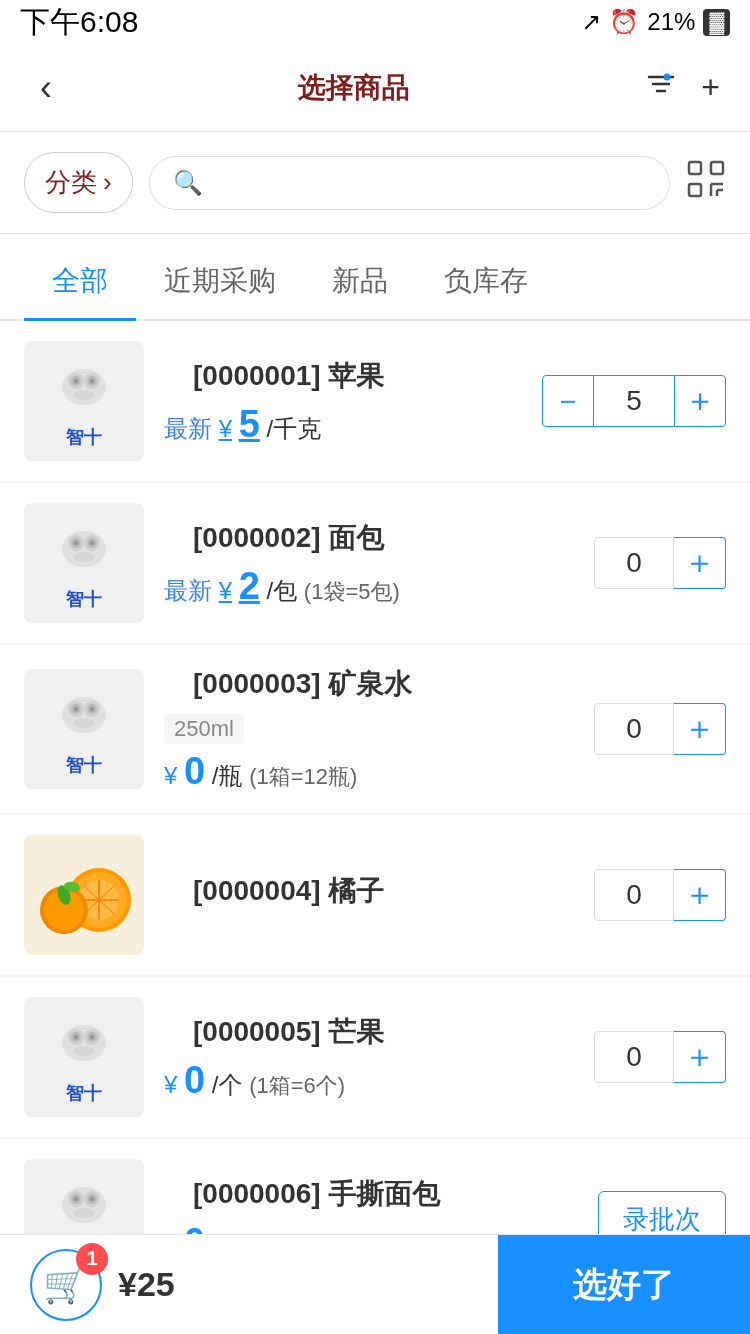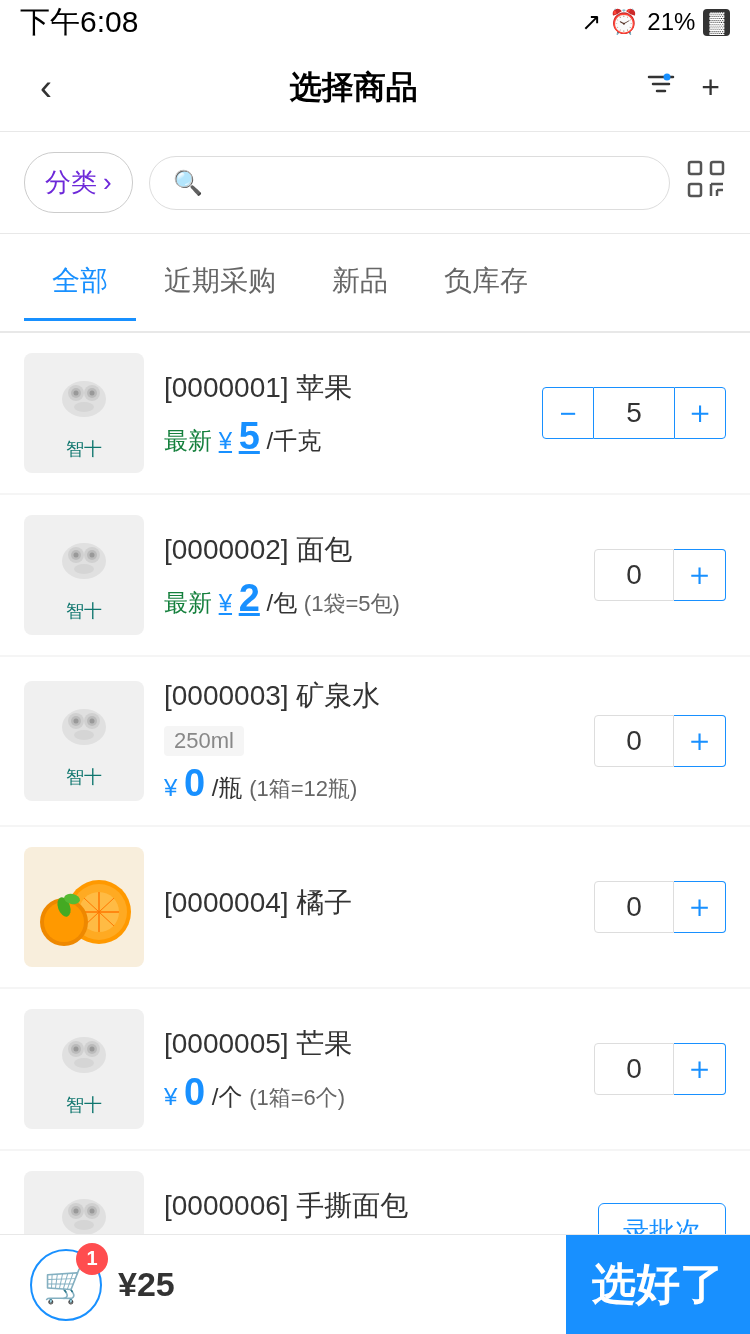--- a/index.html
+++ b/index.html
@@ -40,23 +40,23 @@
       padding: 0 30px;
       border-bottom: 1px solid #e8e8e8;
     }
     .nav-back {
       font-size: 36px;
       color: #333;
       cursor: pointer;
       padding: 10px;
     }
     .nav-title {
-      font-size: 32px;
+      font-size: 28px;
       font-weight: 600;
-      color: #000000;
+      color: #7f1d1d;
     }
     .nav-actions {
       display: flex;
       align-items: center;
       gap: 24px;
     }
     .nav-filter-icon, .nav-add-icon {
       font-size: 32px;
       color: #333;
       cursor: pointer;
@@ -69,21 +69,21 @@
       display: flex;
       align-items: center;
       gap: 16px;
       border-bottom: 1px solid #e8e8e8;
     }
     .category-btn {
       border: 1.5px solid #ccc;
       border-radius: 30px;
       padding: 12px 20px;
       font-size: 26px;
-      color: #6d28d9;
+      color: #7f1d1d;
       background: #fff;
       white-space: nowrap;
       cursor: pointer;
       display: flex;
       align-items: center;
       gap: 6px;
       justify-content: flex-end;
     }
     .search-box {
       flex: 1;
@@ -108,21 +108,21 @@
     .scan-icon {
       font-size: 32px;
       color: #555;
       cursor: pointer;
     }
 
     
     .tab-bar {
       background: #fff;
       display: flex;
-      padding: 16px 24px 12px;
+      padding: 16px 24px 0;
       gap: 0;
       border-bottom: 2px solid #e8e8e8;
     }
     .tab-item {
       padding: 12px 28px 18px;
       font-size: 28px;
       color: #666;
       cursor: pointer;
       border-bottom: 3px solid transparent;
       margin-bottom: -2px;
@@ -159,47 +159,49 @@
     .product-img .placeholder-owl {
       display: flex;
       flex-direction: column;
       align-items: center;
       justify-content: center;
       color: #bbb;
       font-size: 48px;
     }
     .product-img .brand-text {
       font-size: 18px;
-      color: #0f766e;
+      color: #1d4ed8;
       margin-top: 12px;
+      font-weight: bold;
     }
     .product-info {
       flex: 1;
       min-width: 0;
     }
     .product-name {
       font-size: 28px;
       color: #333;
-      font-weight: 400;
+      font-weight: 700;
       margin-bottom: 8px;
+      margin-left: 29px;
     }
     .product-spec {
       font-size: 22px;
       color: #888;
       margin-bottom: 6px;
       background: #f5f5f5;
       display: inline-block;
       padding: 2px 10px;
       border-radius: 4px;
     }
     .product-price {
       font-size: 24px;
       color: #333;
     }
-    .price-label { color: #15803d; }
+    .price-label { color: #3b82f6; }
     .price-unit { color: #333; font-size: 24px; }
     .price-pack { color: #666; font-size: 22px; }
 
     
     .qty-control {
       display: flex;
       align-items: center;
       gap: 0;
       flex-shrink: 0;
     }
@@ -305,24 +307,24 @@
       font-size: 20px;
       font-weight: 700;
     }
     .cart-total {
       font-size: 34px;
       font-weight: 700;
       color: #333;
     }
     .confirm-btn {
       height: 100%;
-      padding: 0 26px;
+      padding: 0 75px;
       background: #1890ff;
       color: #fff;
-      font-size: 44px;
+      font-size: 34px;
       font-weight: 600;
       border: none;
       cursor: pointer;
       display: flex;
       align-items: center;
       justify-content: center;
     }
   </style>
 </head>
 <body>

